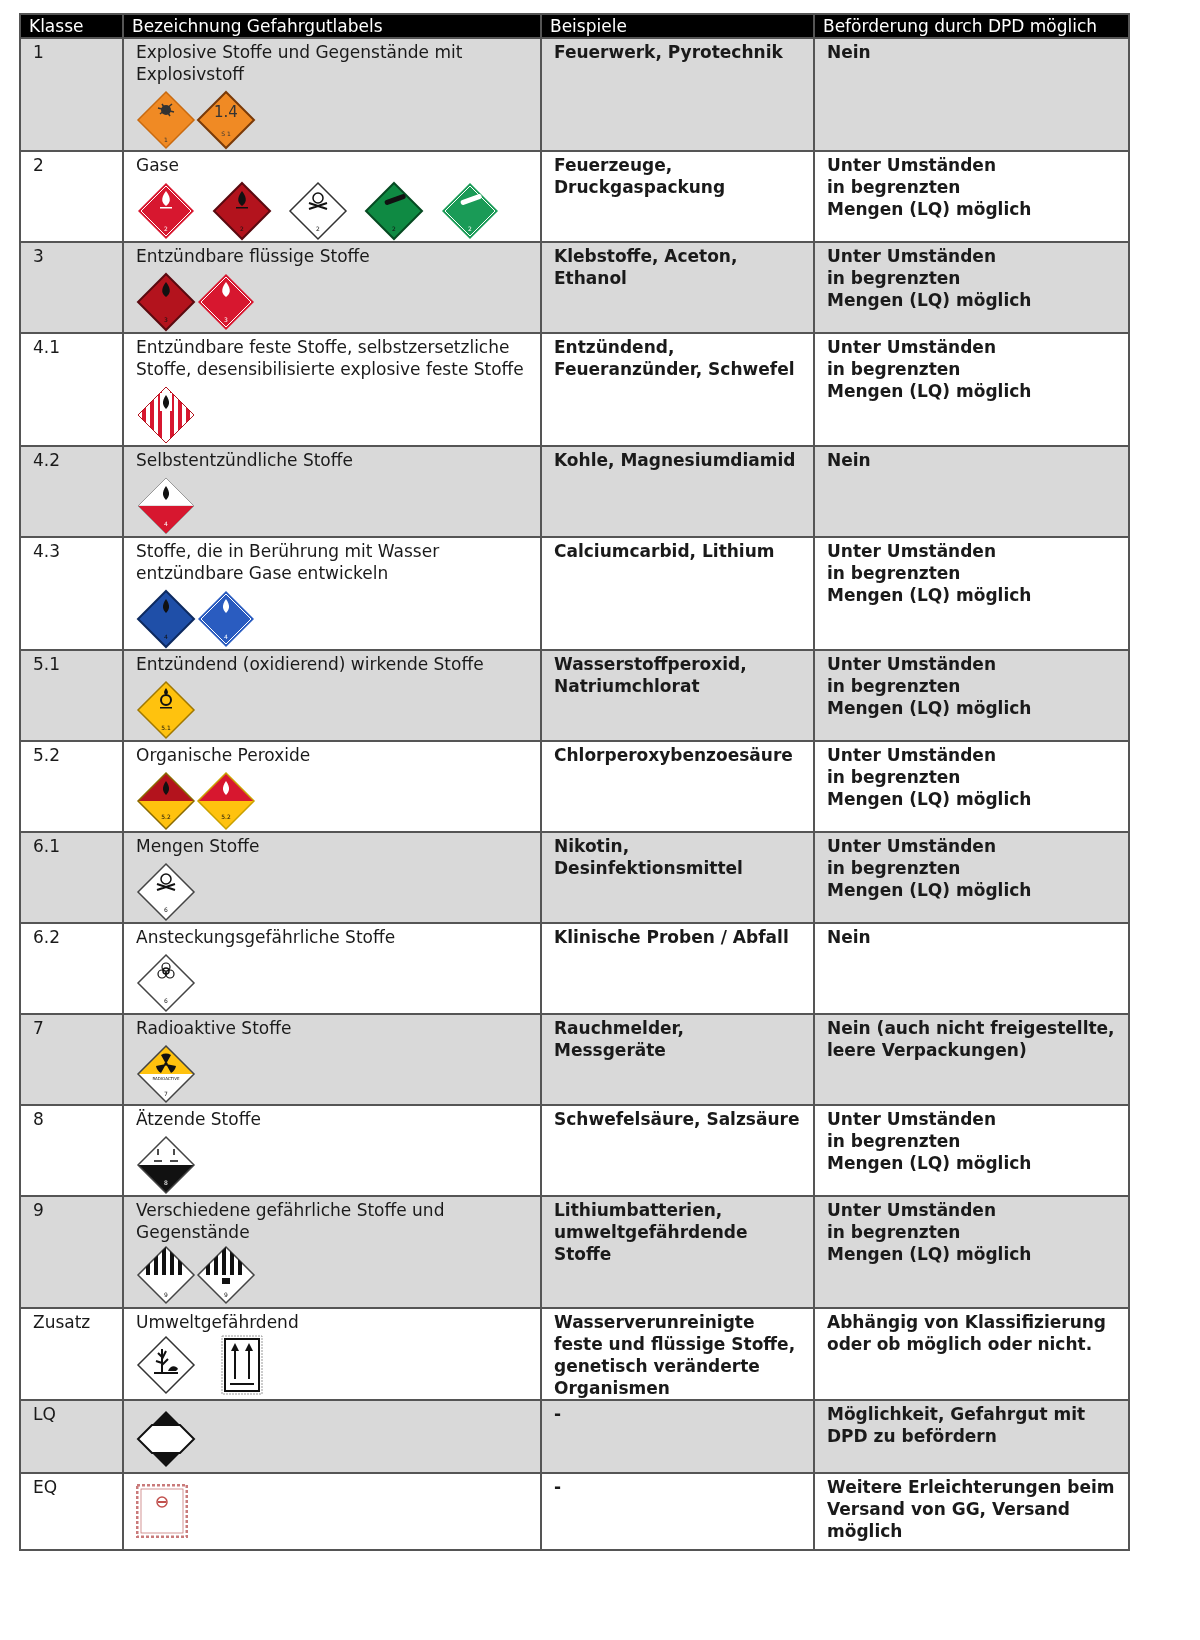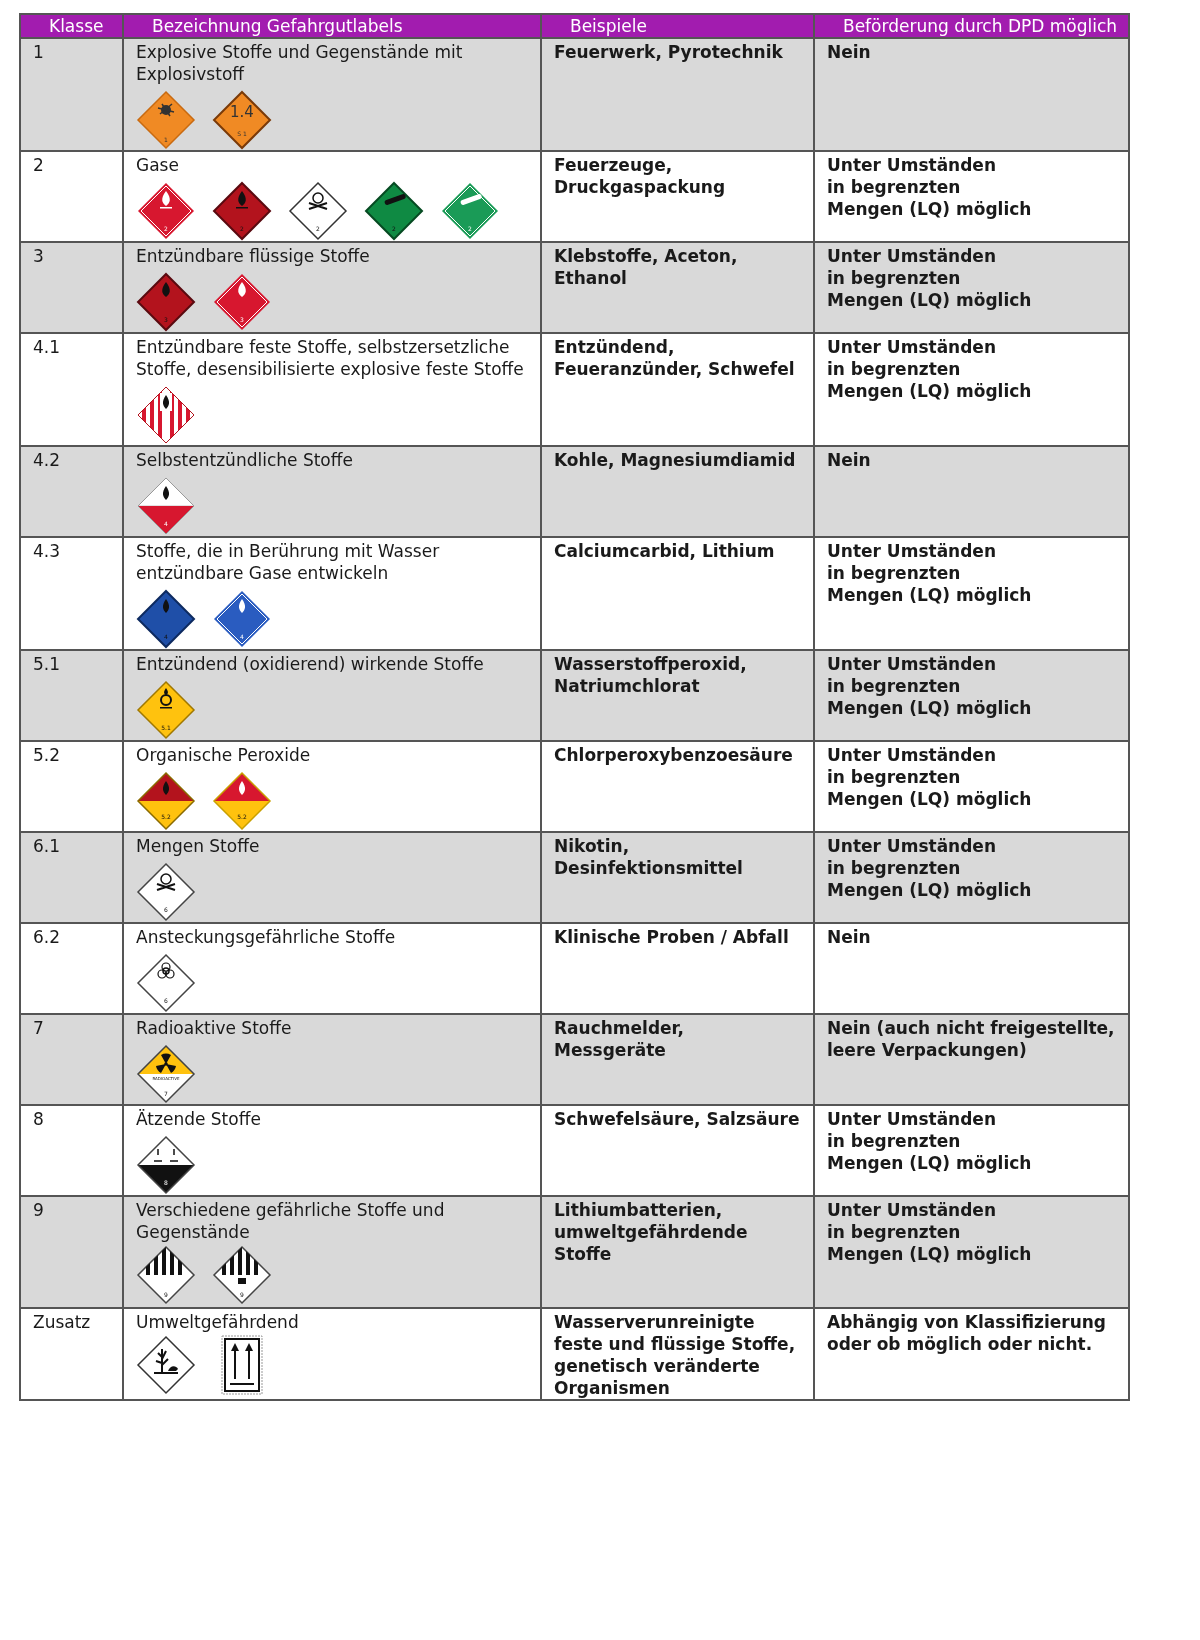--- a/index.html
+++ b/index.html
@@ -1,23 +1,23 @@
 <!DOCTYPE html>
 <html><head>
 <meta charset="utf-8">
 <style>
   html,body{margin:0;padding:0;background:#ffffff;}
   body{width:1200px;height:1640px;position:relative;font-family:"DejaVu Sans","Liberation Sans",sans-serif;color:#1a1a1a;}
   table.gg{position:absolute;left:19px;top:13px;width:1109px;border-collapse:collapse;table-layout:fixed;}
   table.gg col.c1{width:103px;} table.gg col.c2{width:418px;} table.gg col.c3{width:273px;} table.gg col.c4{width:315px;}
-  table.gg th{background:#a21caf;color:#ffffff;font-weight:normal;text-align:left;font-size:17px;height:22px;padding:0 0 0 28px;border:2px solid #555;white-space:nowrap;line-height:20px;}
+  table.gg th{background:#000000;color:#ffffff;font-weight:normal;text-align:left;font-size:17px;height:22px;padding:0 0 0 8px;border:2px solid #555;white-space:nowrap;line-height:20px;}
   table.gg td{border:2px solid #555;vertical-align:top;font-size:17px;line-height:22px;padding:2px 12px 0 12px;}
   tr.shade td{background:#d9d9d9;}
   tr.plain td{background:#ffffff;}
-  .labels{display:flex;gap:16px;margin-top:5px;align-items:center;}
+  .labels{display:flex;gap:0;margin-top:5px;align-items:center;}
   .lab{width:60px;height:60px;position:relative;display:inline-block;}
   .lab svg{width:60px;height:60px;display:block;}
   .multi{white-space:pre-line;font-weight:bold;}
 </style>
 </head>
 <body>
 
 <table class="gg">
   <colgroup>
       <col class="c1">
@@ -441,15 +441,48 @@
                 <polygon points="28,8 24,16 32,16" fill="#111"></polygon>
                 <rect x="9" y="48" width="24" height="2" fill="#111"></rect>
               </svg>
             </span>
         </div>
       </td>
       <td class="multi">Wasserverunreinigte feste und flüssige Stoffe, genetisch veränderte Organismen</td>
       <td class="multi">Abhängig von Klassifizierung oder ob möglich oder nicht.</td>
     </tr>
 
-
+    <tr class="shade" style="height:73px">
+      <td>LQ</td>
+      <td>
+        <div class="labels" style="margin-top:6px">
+          <span class="lab">
+              <svg viewBox="0 0 60 60">
+                <polygon points="30,2 44,16 16,16" fill="#111"></polygon>
+                <polygon points="16,16 44,16 58,30 44,44 16,44 2,30" fill="#fff" stroke="#111" stroke-width="2"></polygon>
+                <polygon points="16,44 44,44 30,58" fill="#111"></polygon>
+              </svg>
+            </span>
+        </div>
+      </td>
+      <td class="multi">-</td>
+      <td class="multi">Möglichkeit, Gefahrgut mit DPD zu befördern</td>
+    </tr>
+
+    <tr class="plain" style="height:77px">
+      <td>EQ</td>
+      <td>
+        <div class="labels" style="margin-top:8px">
+          <span class="lab" style="width:52px;height:54px">
+              <svg viewBox="0 0 52 54" style="width:52px;height:54px">
+                <rect x="1" y="1" width="50" height="52" fill="#fff" stroke="#c97a7a" stroke-width="3" stroke-dasharray="3,2"></rect>
+                <rect x="5" y="5" width="42" height="44" fill="none" stroke="#c97a7a" stroke-width="0.8"></rect>
+                <circle cx="26" cy="18" r="5" fill="none" stroke="#c0504d" stroke-width="1.5"></circle>
+                <rect x="22" y="17" width="8" height="2" fill="#c0504d"></rect>
+              </svg>
+            </span>
+        </div>
+      </td>
+      <td class="multi">-</td>
+      <td class="multi">Weitere Erleichterungen beim Versand von GG, Versand möglich</td>
+    </tr>
   </tbody>
 </table>
 
 </body></html>

